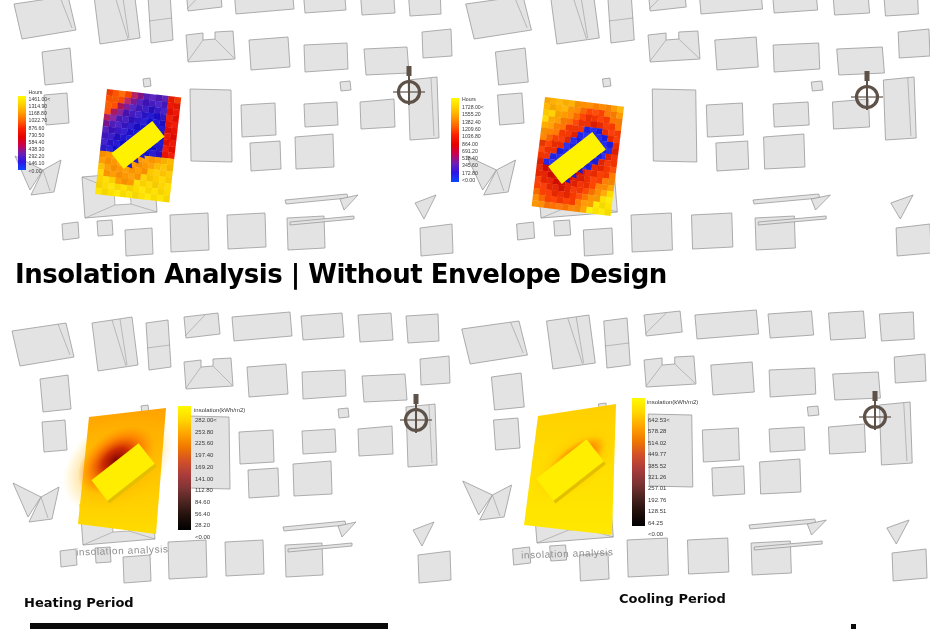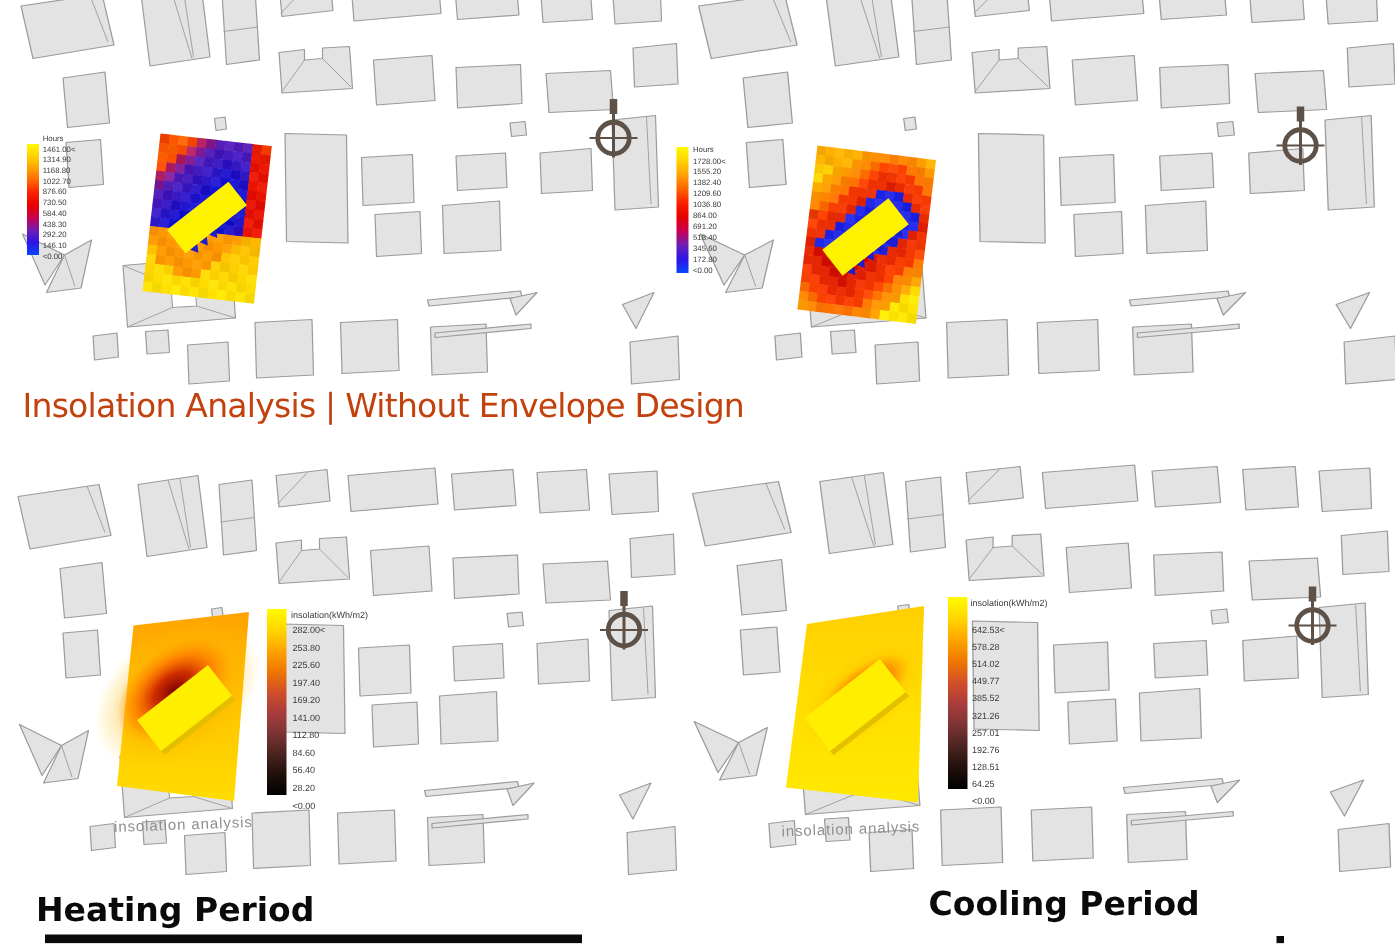--- a/index.html
+++ b/index.html
@@ -1,23 +1,23 @@
 <!DOCTYPE html>
 <html><head>
 <meta charset="utf-8">
 <title>Insolation Analysis</title>
 <style>
   html,body{margin:0;padding:0;background:#ffffff;}
   #canvas{position:relative;width:930px;height:629px;background:#ffffff;overflow:hidden;
           font-family:"Liberation Sans",sans-serif;}
   .quad{position:absolute;}
   .overlay{position:absolute;white-space:nowrap;}
-  #main-title{left:15px;top:259px;font-size:22px;font-weight:400;color:#c2410c;
+  #main-title{left:15px;top:259px;font-size:26px;font-weight:700;color:#000000;
               font-family:"DejaVu Sans","Liberation Sans",sans-serif;letter-spacing:-0.5px;}
-  .period-label{font-size:22px;font-weight:700;color:#0a0a0a;
+  .period-label{font-size:13px;font-weight:700;color:#0a0a0a;
                 font-family:"DejaVu Sans","Liberation Sans",sans-serif;}
   #heating-label{left:24px;top:595px;}
   #cooling-label{left:619px;top:591px;text-align:center;}
   .watermark{font-size:10px;color:#8f8f8f;letter-spacing:0.6px;transform:rotate(-2deg);}
   #wm-left{left:76px;top:545px;}
   #wm-right{left:521px;top:548px;}
   #crop-bar{left:30px;top:623px;width:358px;height:6px;background:#0b0b0b;}
   #crop-dot{left:851px;top:624px;width:5px;height:5px;background:#0b0b0b;}
   svg text{font-family:"Liberation Sans",sans-serif;}
 </style>

